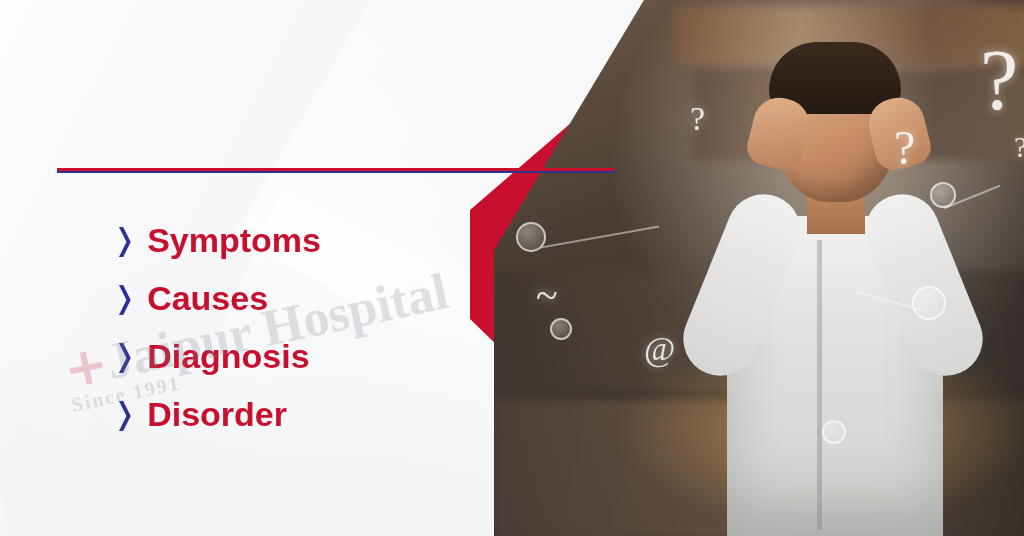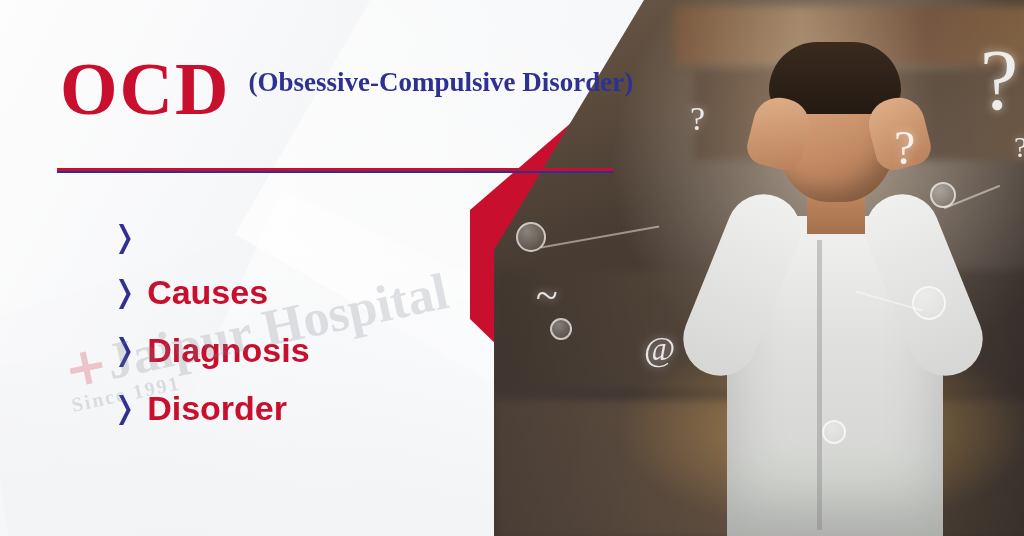--- a/index.html
+++ b/index.html
@@ -296,31 +296,28 @@
       <span class="bubble" style="left:436px; top:182px; width:22px; height:22px;"></span>
       <span class="bubble" style="left:328px; top:420px; width:20px; height:20px;"></span>
 
       <span class="connector" style="left:46px; top:236px; width:120px; transform:rotate(-10deg);"></span>
       <span class="connector" style="left:360px; top:300px; width:70px; transform:rotate(16deg);"></span>
       <span class="connector" style="left:448px; top:196px; width:60px; transform:rotate(-22deg);"></span>
 
     </div>
   </div>
 
-  <div class="headline">
-    <div class="ocd">OCD</div>
-    <div class="full-name">(Obsessive-Compulsive Disorder)</div>
-  </div>
 
   <div class="rule"></div>
   <div class="rule blue"></div>
 
   <div class="bullets">
     <div class="bullet">
       <span class="chev">❭</span>
+      <span class="bullet-label">Symptoms</span>
     </div>
     <div class="bullet">
       <span class="chev">❭</span>
       <span class="bullet-label">Causes</span>
     </div>
     <div class="bullet">
       <span class="chev">❭</span>
       <span class="bullet-label">Diagnosis</span>
     </div>
     <div class="bullet">

